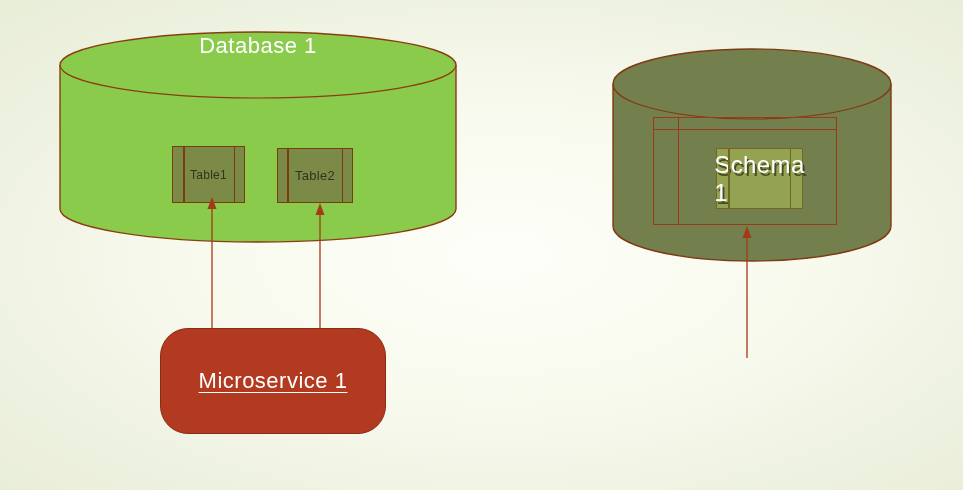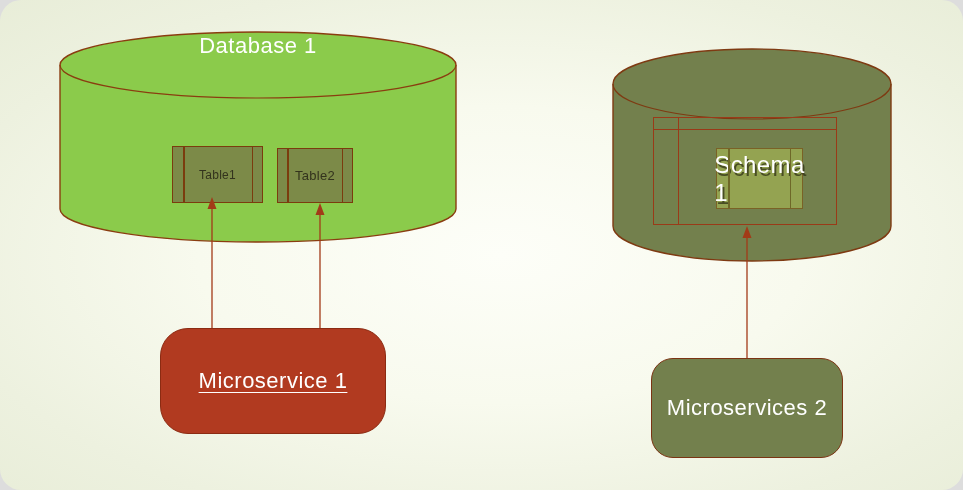--- a/index.html
+++ b/index.html
@@ -1,21 +1,20 @@
 <!DOCTYPE html>
 <html><head>
 <meta charset="utf-8">
 <style>
   html,body{margin:0;padding:0;background:#ddd;}
   .canvas{
     position:relative;width:963px;height:490px;overflow:hidden;
     background:radial-gradient(ellipse 75% 72% at 52% 52%,
       #FDFEF8 0%, #F8FAEE 42%, #EDF1DF 78%, #E8EDD8 100%);
     font-family:"Liberation Sans", sans-serif;
-    border-radius:21px;
   }
   .abs{position:absolute;}
   svg{display:block;}
   
   .db-title{
     position:absolute;text-align:center;color:#FFFFFF;
     font-size:22px;letter-spacing:0.5px;font-weight:400;
   }
   
   .proc{
@@ -54,21 +53,21 @@
 <body>
 
 <div class="canvas">
 
   <svg class="abs" style="left:59px;top:31px;" width="398" height="212" viewBox="0 0 398 212">
     <path d="M1,34 A198,33 0 0 1 397,34 L397,178 A198,33 0 0 1 1,178 Z" fill="#8BCB4B" stroke="#8A3D10" stroke-width="1.4"></path>
     <path d="M1,34 A198,33 0 0 0 397,34" fill="none" stroke="#8A3D10" stroke-width="1.2"></path>
   </svg>
   <div class="db-title" style="left:59px;top:33px;width:398px;">Database 1</div>
 
-  <div class="proc table-shape" style="left:172px;top:146px;width:91px;height:57px;">
+  <div class="proc table-shape" style="left:172px;top:146px;width:73px;height:57px;">
     <span class="bar" style="left:10px;"></span>
     <span class="bar" style="right:9px;"></span>
     <span class="table-label" style="font-size:12px;">Table1</span>
   </div>
   <div class="proc table-shape" style="left:277px;top:148px;width:76px;height:55px;">
     <span class="bar" style="left:9px;"></span>
     <span class="bar" style="right:9px;"></span>
     <span class="table-label" style="font-size:13px;">Table2</span>
   </div>
 
@@ -96,17 +95,14 @@
       <polygon points="320,203 315.5,215 324.5,215" stroke="none"></polygon>
       <line x1="747" y1="358" x2="747" y2="235" stroke-width="1.3"></line>
       <polygon points="747,226 742.5,238 751.5,238" stroke="none"></polygon>
     </g>
   </svg>
 
   <div class="service-box service-red" style="left:160px;top:328px;width:226px;height:106px;">
     <span class="underlined">Microservice 1</span>
   </div>
 
-  <div class="service-box service-olive" style="left:651px;top:358px;width:192px;height:100px;">
-    <span>Microservices 2</span>
-  </div>
 
 </div>
 
 </body></html>

